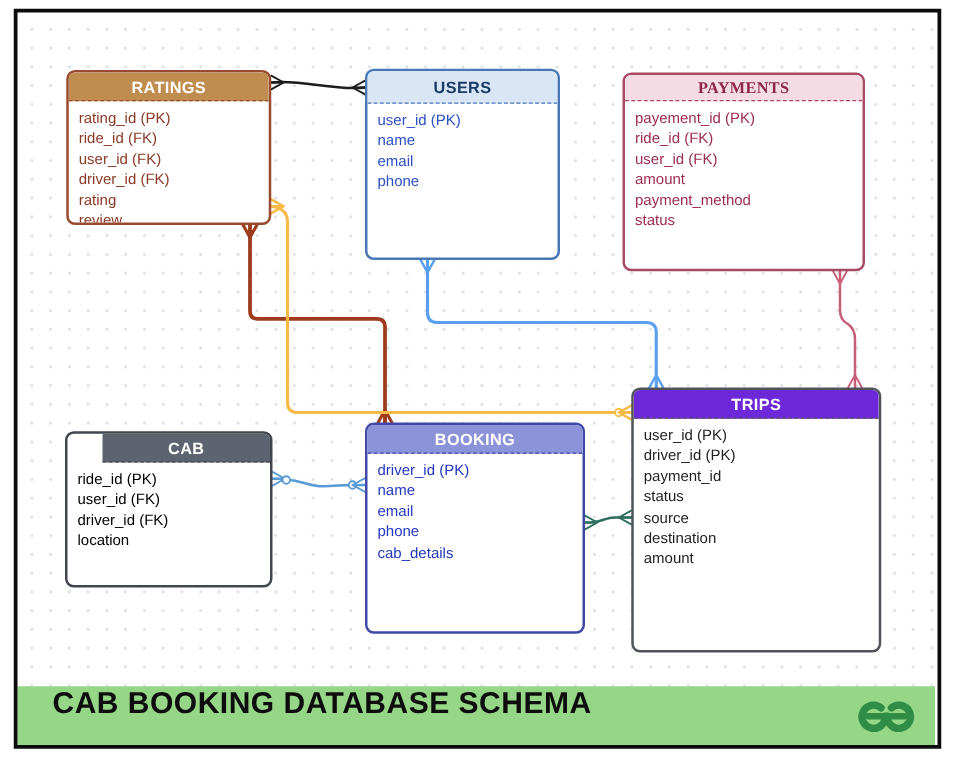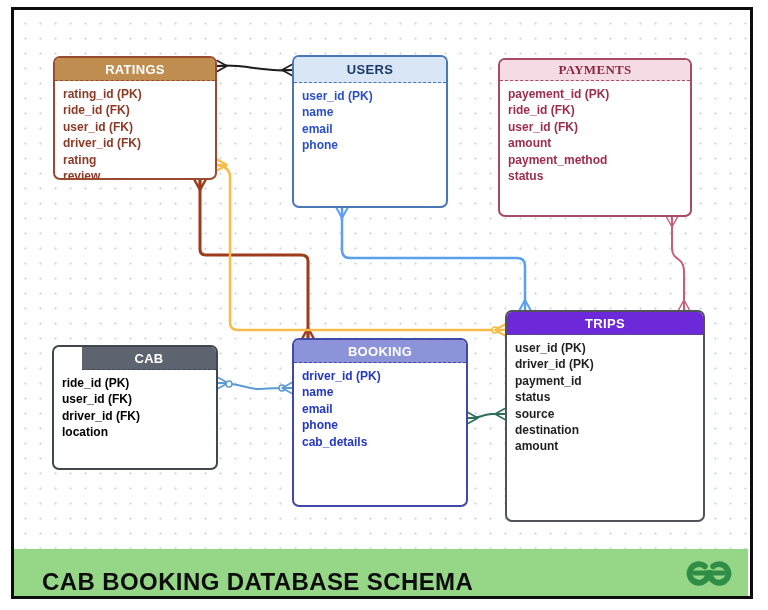--- a/index.html
+++ b/index.html
@@ -11,23 +11,23 @@
         background-size:15px 15px;background-position:4px 6px;}
   .frame{position:absolute;left:11px;top:7px;width:742px;height:592px;
         border:3px solid #0c0c0c;box-sizing:border-box;pointer-events:none;z-index:6;}
   #connector-layer{position:absolute;left:0;top:0;width:768px;height:610px;z-index:2;}
   #entity-layer{position:absolute;left:0;top:0;width:768px;height:494px;z-index:3;}
   .entity{position:absolute;background:#ffffff;border:2px solid #555;border-radius:7px;
         box-sizing:border-box;overflow:hidden;}
   .entity-header{display:flex;align-items:center;justify-content:center;
         font-size:13px;font-weight:bold;letter-spacing:.3px;}
   .entity-body{padding:5px 8px 0 8px;}
-  .field-row{font-size:12px;font-weight:700;line-height:16.4px;white-space:nowrap;}
+  .field-row{font-size:12px;font-weight:400;line-height:16.4px;white-space:nowrap;}
   .banner{position:absolute;left:14px;top:549px;width:734px;height:47px;z-index:5;
-        display:flex;align-items:flex-end;}
+        display:flex;align-items:flex-start;}
   .banner-title{margin-left:28px;font-size:24px;font-weight:bold;color:#0d0d0d;
         letter-spacing:.4px;}
   .gfg-logo{position:absolute;right:12px;top:7px;width:54px;height:34px;}
 </style>
 </head>
 <body>
 
 <div class="page">
   <div class="grid-dots"></div>
 

